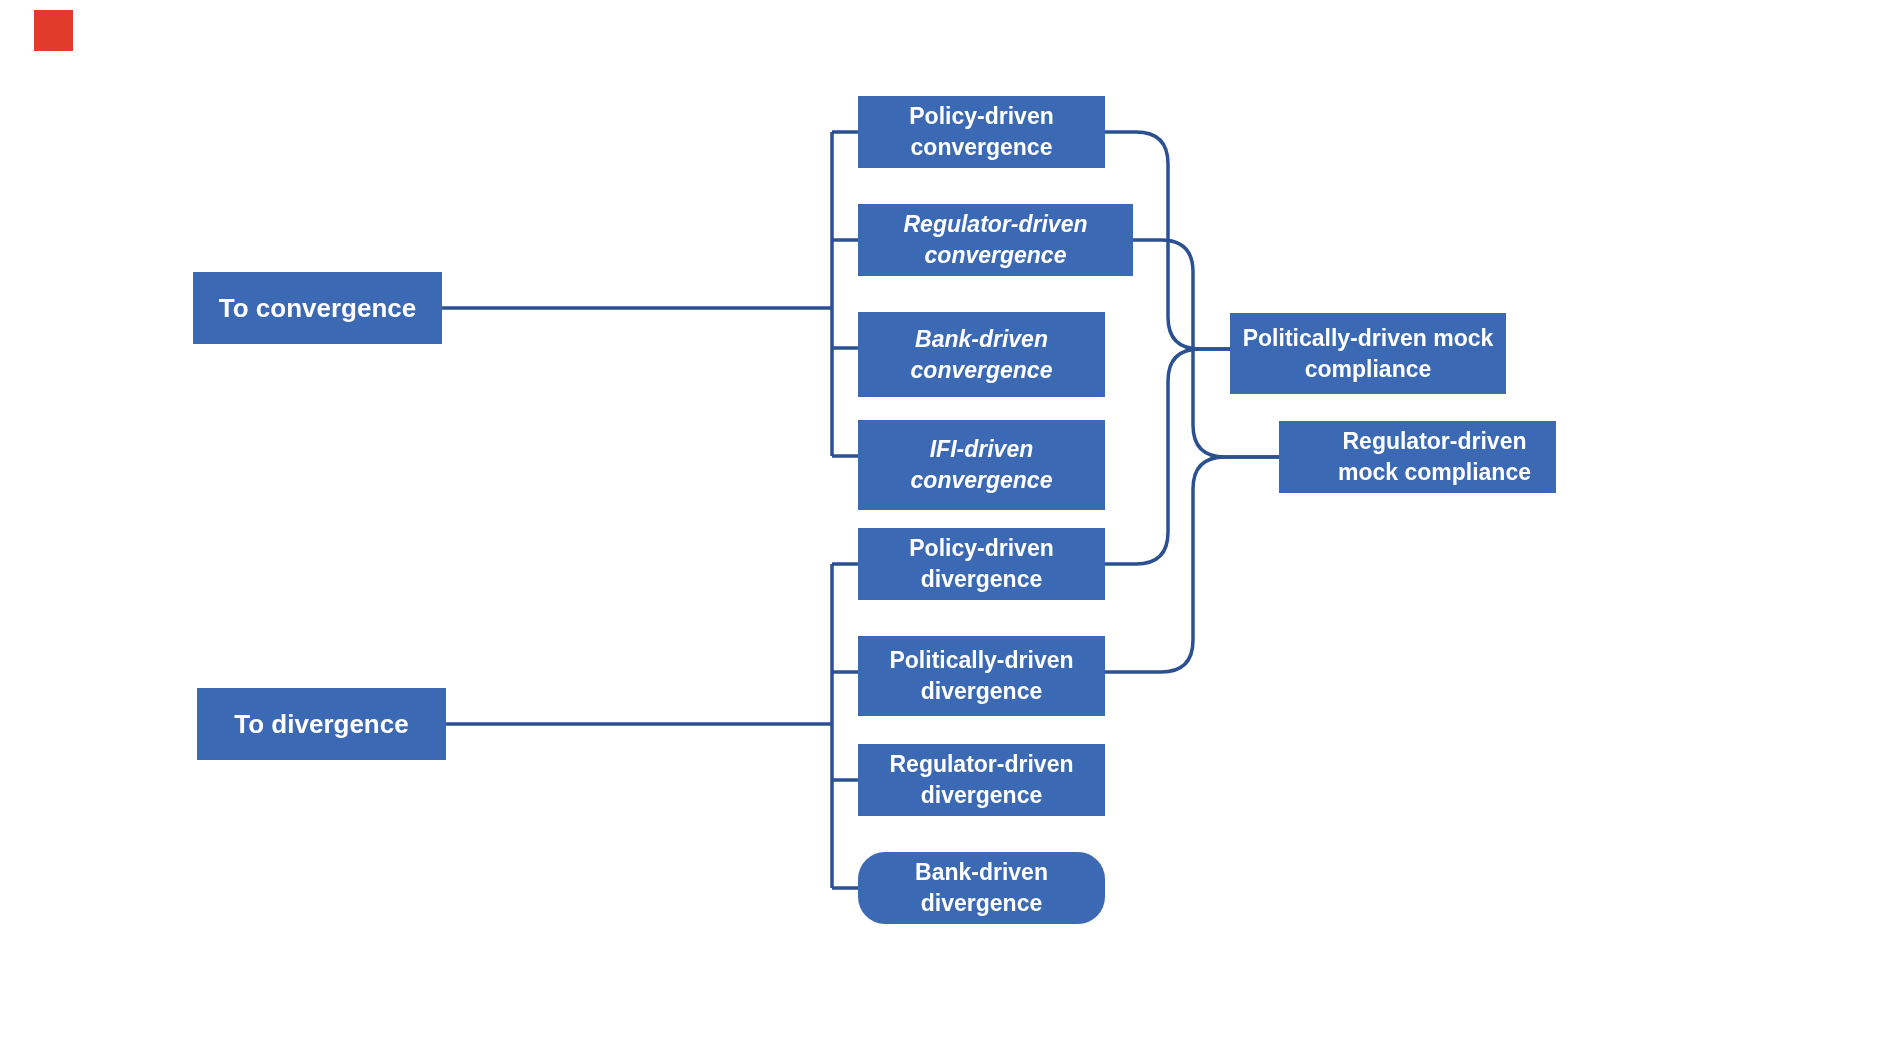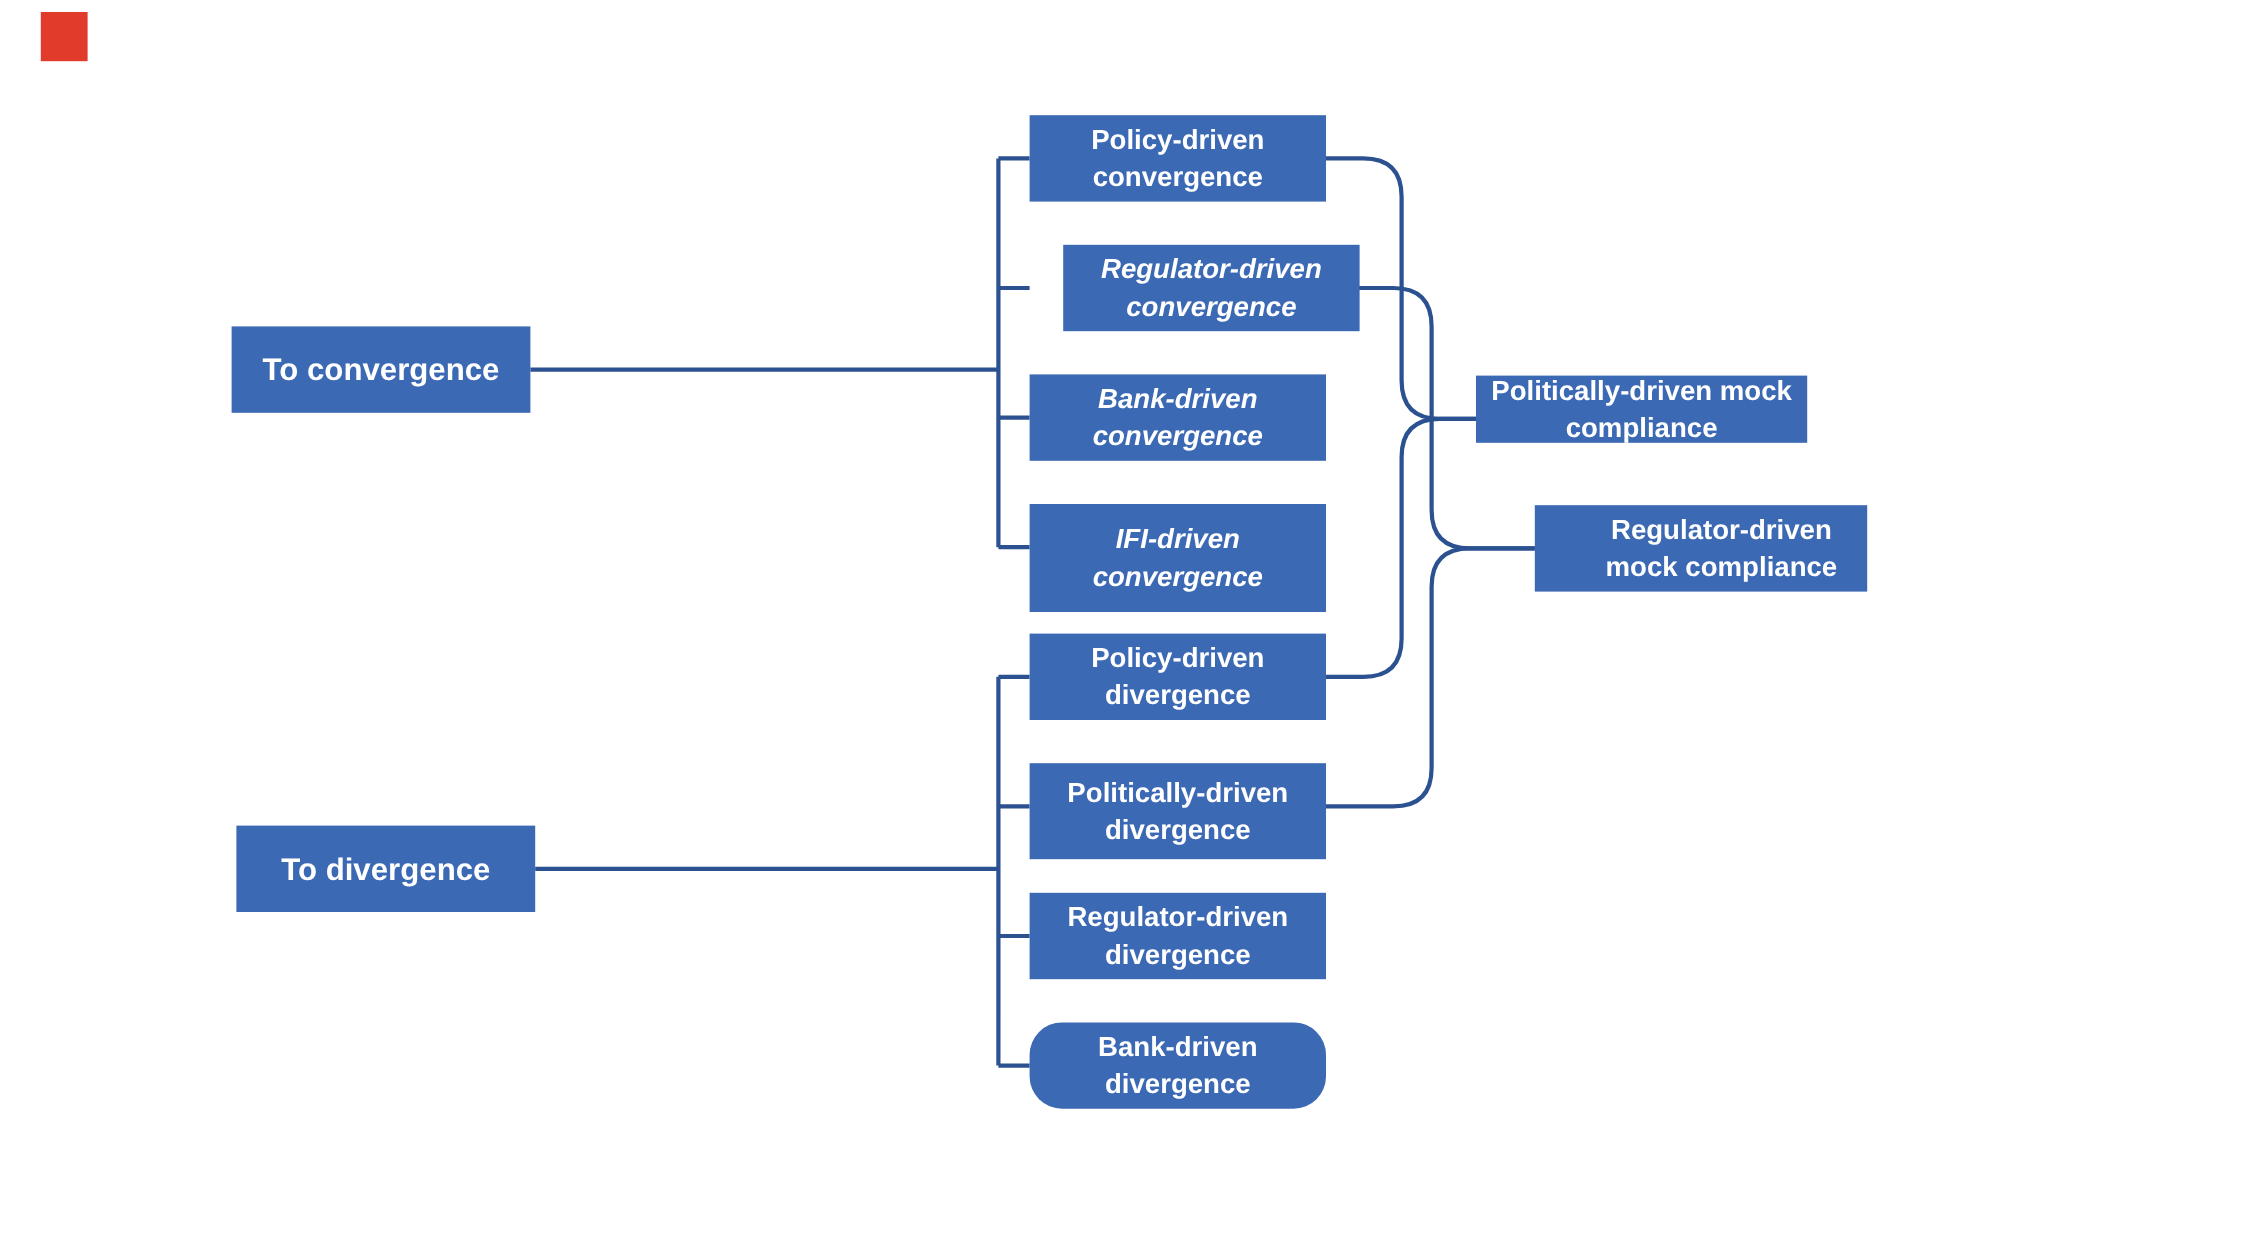--- a/index.html
+++ b/index.html
@@ -70,25 +70,25 @@
 
     <path class="edge" d="M1105 240 H1161 Q1193 240 1193 272 V425 Q1193 457 1225 457 H1279"></path>
 
     <path class="edge" d="M1104 672 H1161 Q1193 672 1193 640 V489 Q1193 457 1225 457 H1279"></path>
   </svg>
 
   <div class="node single" style="left:193px; top:272px; width:249px; height:72px;">To convergence</div>
   <div class="node single" style="left:197px; top:688px; width:249px; height:72px;">To divergence</div>
 
   <div class="node" style="left:858px; top:96px; width:247px; height:72px;">Policy-driven convergence</div>
-  <div class="node italic" style="left:886px; top:204px; width:247px; height:72px;">Regulator-driven convergence</div>
-  <div class="node italic" style="left:858px; top:312px; width:247px; height:72px;">Bank-driven convergence</div>
+  <div class="node italic" style="left:858px; top:204px; width:275px; height:72px;">Regulator-driven convergence</div>
+  <div class="node italic" style="left:858px; top:312px; width:247px; height:85px;">Bank-driven convergence</div>
   <div class="node italic" style="left:858px; top:420px; width:247px; height:90px;">IFI-driven convergence</div>
 
   <div class="node" style="left:858px; top:528px; width:247px; height:72px;">Policy-driven divergence</div>
   <div class="node" style="left:858px; top:636px; width:247px; height:80px;">Politically-driven divergence</div>
   <div class="node" style="left:858px; top:744px; width:247px; height:72px;">Regulator-driven divergence</div>
   <div class="node" style="left:858px; top:852px; width:247px; height:72px;border-radius:27px;">Bank-driven divergence</div>
 
-  <div class="node" style="left:1230px; top:313px; width:276px; height:56px;">Politically-driven mock compliance</div>
+  <div class="node" style="left:1230px; top:313px; width:276px; height:81px;">Politically-driven mock compliance</div>
   <div class="node" style="left:1279px; top:421px; width:277px; height:72px;padding-left:40px;">Regulator-driven mock compliance</div>
 
 </div>
 
 </body></html>

